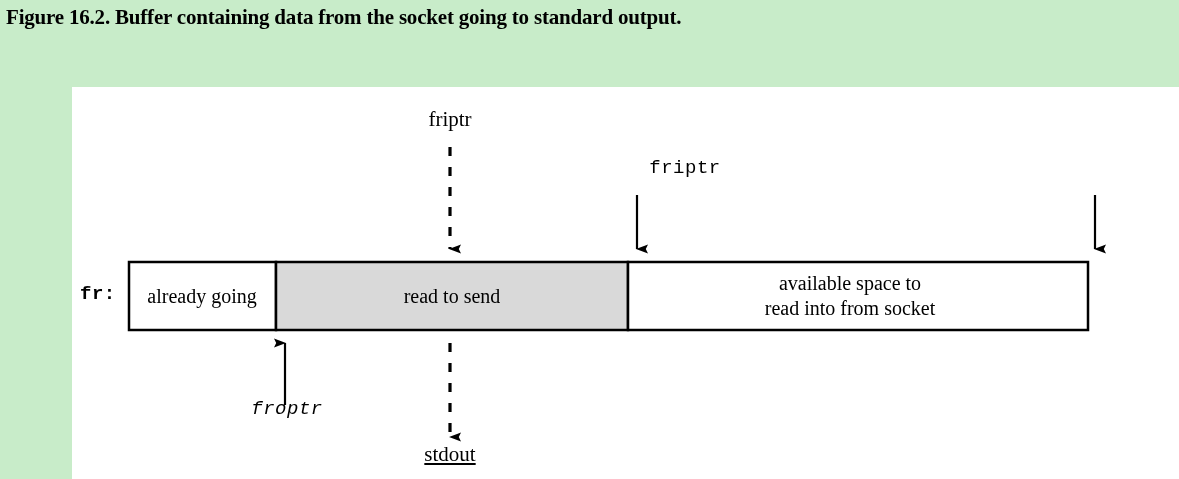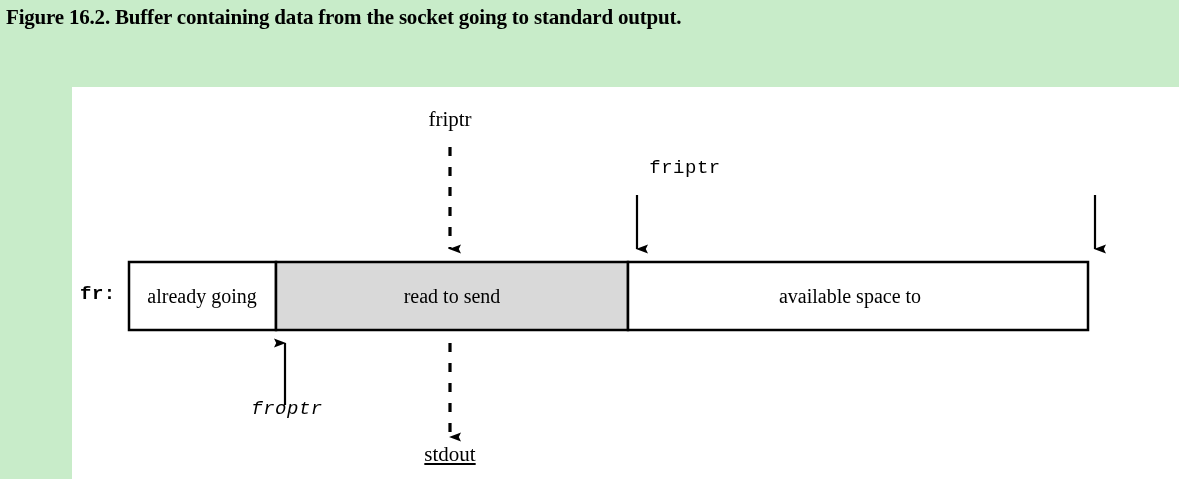--- a/index.html
+++ b/index.html
@@ -149,20 +149,21 @@
     <div class="seg-text" style="left:130px; top:209px;">
       <div>already going</div>
     </div>
 
     <div class="seg-text" style="left:380px; top:209px;">
       <div>read to send</div>
     </div>
 
     <div class="seg-text" style="left:748px; top:209px;margin-left:30px;">
       <div>available space to</div>
+      <div>read into from socket</div>
     </div>
 
     <div class="lbl lbl-serif center" style="left:378px; top:20px;">friptr</div>
 
     <div class="lbl lbl-mono center" style="left:566px; top:70px;margin-left:47px;">friptr</div>
 
 
     <div class="lbl lbl-mono center" style="left:215px; top:311px;font-style:italic;">froptr</div>
 
     <div class="lbl lbl-serif center" style="left:378px; top:355px;text-decoration:underline;">stdout</div>

